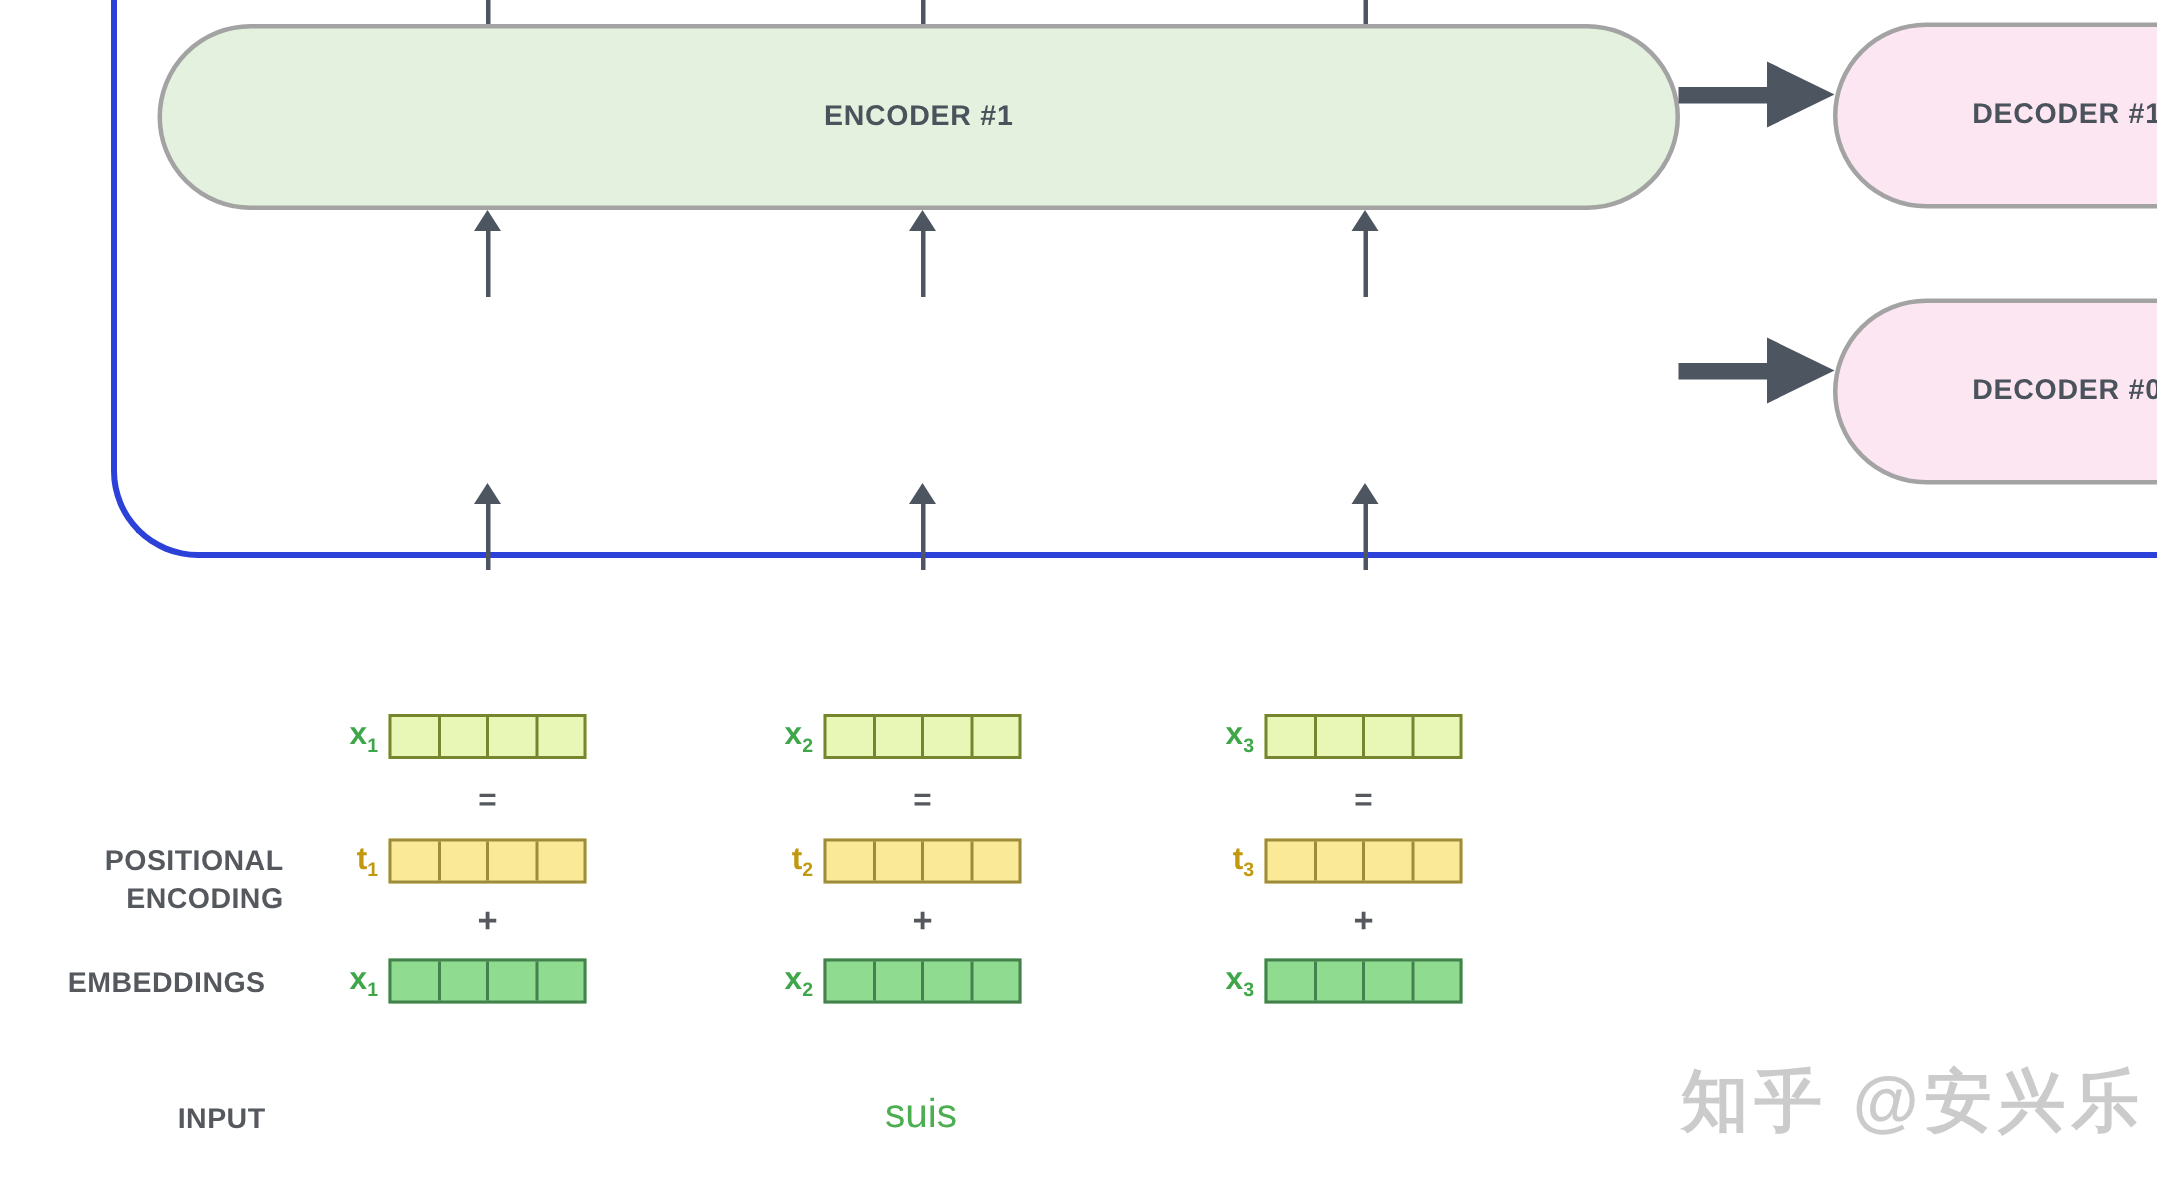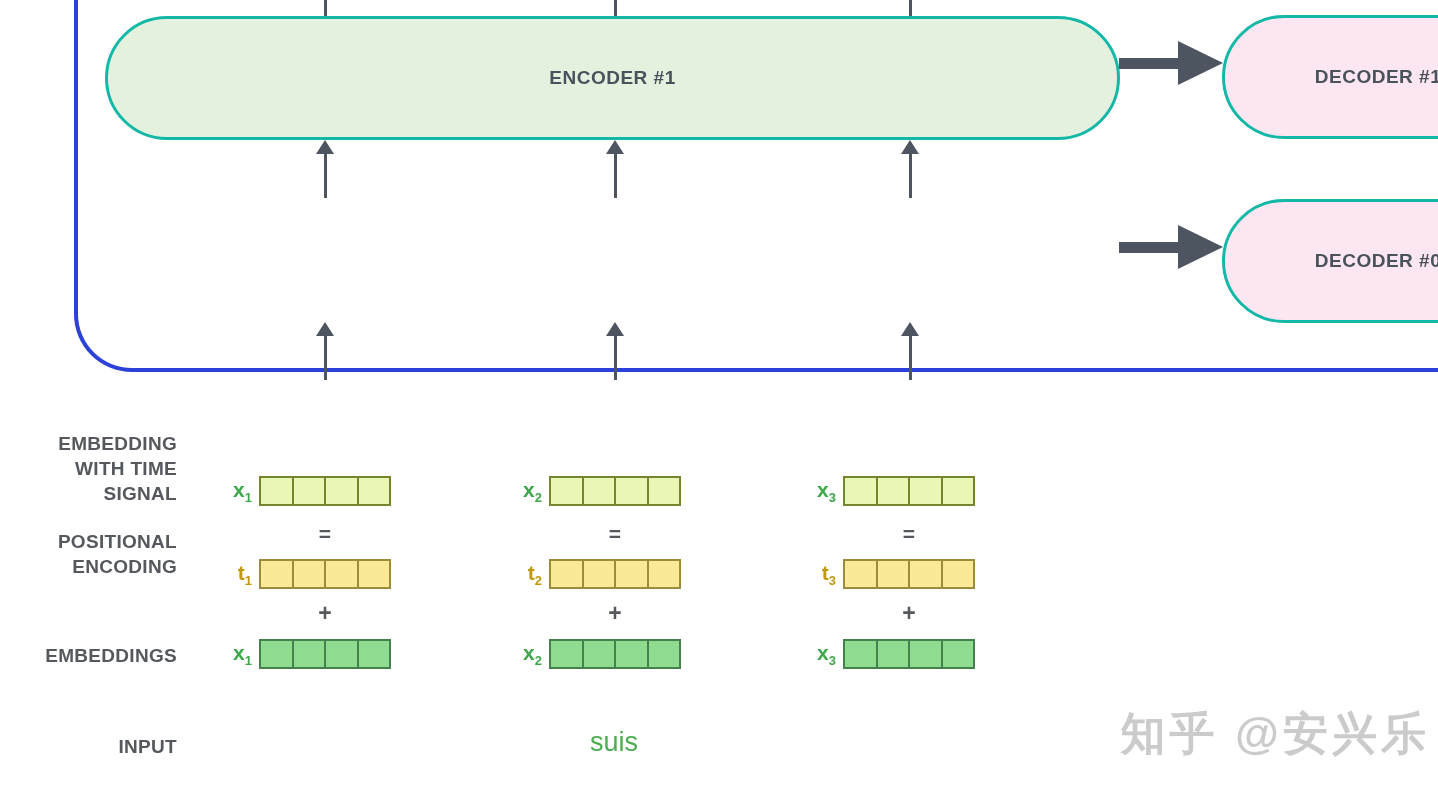--- a/index.html
+++ b/index.html
@@ -5,21 +5,21 @@
   html,body{margin:0;padding:0;background:#ffffff;}
   #canvas{position:relative;width:1438px;height:793px;overflow:hidden;background:#ffffff;
           font-family:"Liberation Sans","DejaVu Sans",sans-serif;}
 
   
   .blue-outline{position:absolute;left:74px;top:-24px;width:1420px;height:392px;
     border-left:4px solid #2c41d8;border-bottom:4px solid #2c41d8;
     border-bottom-left-radius:58px;}
 
   
-  .stackbox{position:absolute;height:124px;box-sizing:border-box;border:3px solid #14b8a6;
+  .stackbox{position:absolute;height:124px;box-sizing:border-box;border:3px solid #a3a3a3;
     border-radius:62px;display:flex;align-items:center;justify-content:center;
     font-size:19px;font-weight:700;letter-spacing:.5px;color:#4a525c;}
   .encoder{left:105px;width:1015px;background:#e3f1de;}
   .decoder{left:1222px;width:312px;background:#fce6f1;}
 
   
   .vstub{position:absolute;width:3px;background:#4d5560;}
   .varrow{position:absolute;width:18px;display:flex;flex-direction:column;align-items:center;}
   .varrow-head{width:0;height:0;border-left:9px solid transparent;border-right:9px solid transparent;
     border-bottom:14px solid #4d5560;}
@@ -115,26 +115,21 @@
     </div>
   <div class="varrow" style="left:606px;top:322px;height:58px;">
       <div class="varrow-head"></div>
       <div class="varrow-line"></div>
     </div>
   <div class="varrow" style="left:901px;top:322px;height:58px;">
       <div class="varrow-head"></div>
       <div class="varrow-line"></div>
     </div>
 
-  <div class="rowlabel" style="left:0;top:431px;width:177px;">
-    <div>EMBEDDING</div>
-    <div>WITH TIME</div>
-    <div>SIGNAL</div>
-  </div>
-  <div class="rowlabel" style="left:0;top:529px;width:177px;">
+  <div class="rowlabel" style="left:0;top:562px;width:177px;padding-left:12px;">
     <div>POSITIONAL</div>
     <div>ENCODING</div>
   </div>
   <div class="rowlabel" style="left:0;top:643px;width:177px;">
     <div>EMBEDDINGS</div>
   </div>
   <div class="rowlabel" style="left:0;top:734px;width:177px;">
     <div>INPUT</div>
   </div>
 

